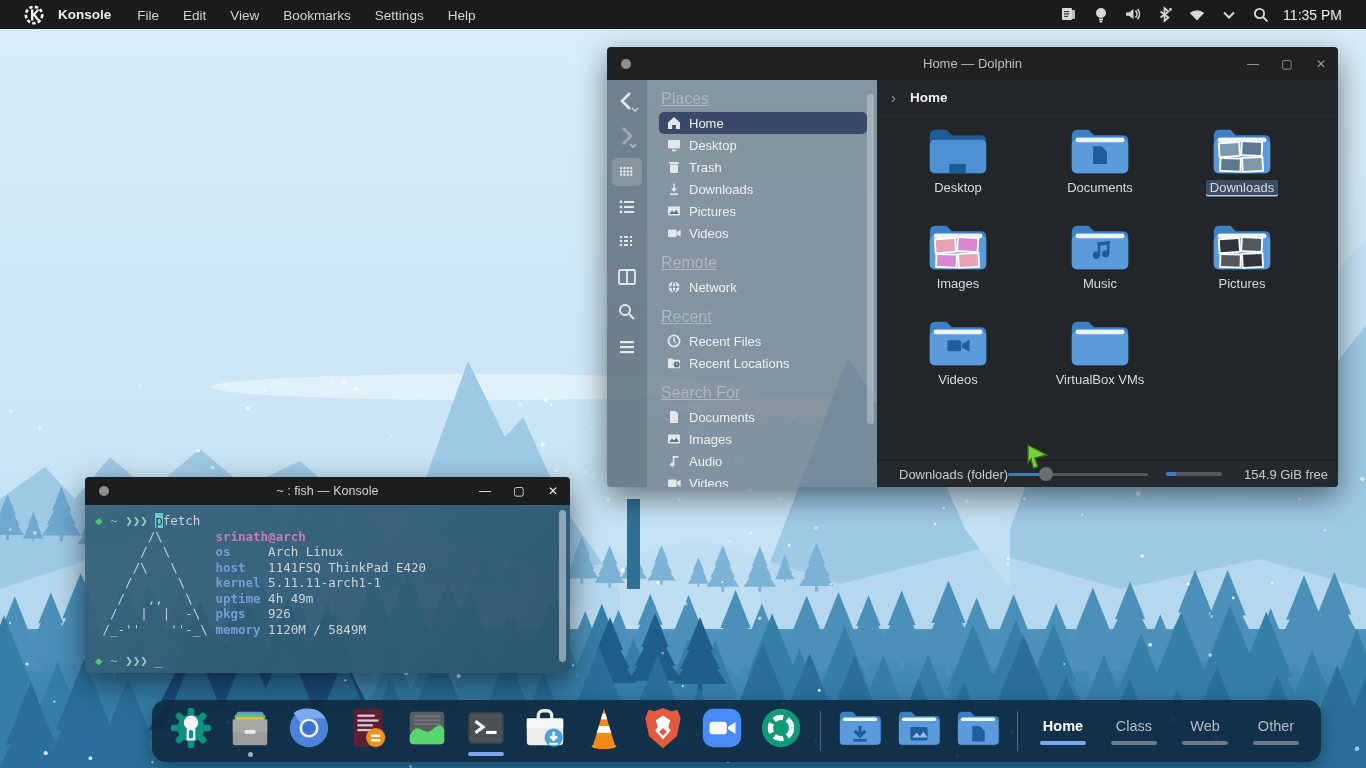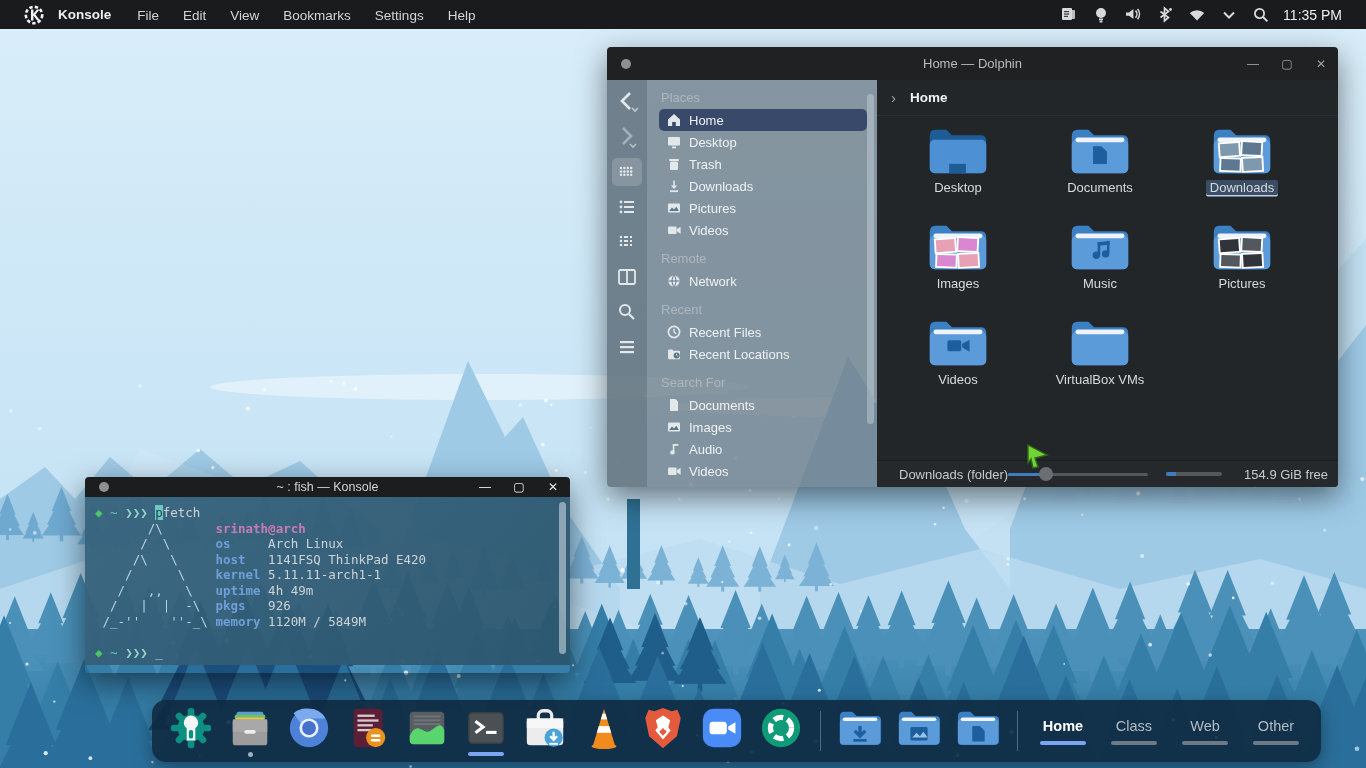--- a/index.html
+++ b/index.html
@@ -37,21 +37,21 @@
   
   #dolphin { left:607px; top:47px; width:731px; height:440px; }
   #dolphin .body { display:flex; height:407px; }
   .dlp-strip { width:40px; flex:none; background:rgba(86,102,114,.80);
     display:flex; flex-direction:column; align-items:center; padding-top:8px; gap:7px; }
   .dlp-strip .tool { width:30px; height:28px; border-radius:5px; display:flex;
     align-items:center; justify-content:center; }
   .dlp-strip .tool.active { background:rgba(255,255,255,.16); }
   .dlp-places { width:230px; flex:none; background:rgba(104,119,130,.74);
     padding:8px 10px 0 12px; position:relative; overflow:hidden; }
-  .dlp-places .sect { color:#aeb7be; font-size:13px; margin:10px 0 4px 2px; }
+  .dlp-places .sect { color:#aeb7be; font-size:16px; margin:10px 0 4px 2px;text-decoration:underline; }
   .dlp-places .sect:first-child { margin-top:2px; }
   .place-item { display:flex; align-items:center; gap:8px; height:22px;
     padding:0 8px; border-radius:5px; color:#eef1f3; font-size:13px; }
   .place-item.selected { background:#39496a; }
   .place-item svg { flex:none; }
   .dlp-scroll { position:absolute; right:3px; top:14px; width:7px; height:330px;
     border-radius:4px; background:rgba(230,238,244,.32); }
   .dlp-main { flex:1; background:#232629; display:flex; flex-direction:column; }
   .dlp-crumbrow { height:36px; display:flex; align-items:center; padding-left:14px;
     gap:14px; border-bottom:1px solid rgba(255,255,255,.04); }
@@ -76,21 +76,21 @@
     border-radius:2px; background:#3f7cc0; }
   .zoom-slider .handle { position:absolute; left:31px; top:0; width:14px; height:14px;
     border-radius:50%; background:#6b6f73; }
   .cap-wrap { display:flex; align-items:center; gap:22px; margin-left:18px; flex:none; }
   .cap-bar { width:56px; height:4px; border-radius:2px; background:#54585b;
     position:relative; overflow:hidden; }
   .cap-bar .used { position:absolute; left:0; top:0; bottom:0; width:10px; background:#3f7cc0; }
 
   
   #konsole { left:85px; top:477px; width:485px; height:196px; }
-  #konsole .titlebar { height:20px; background:#1b1d1e; }
+  #konsole .titlebar { height:28px; background:#1b1d1e; }
   #konsole .titlebar .title { color:#d0d4d6; font-size:12.5px; }
   #konsole .titlebar .wbtn { color:#e8ebec; }
   .term { height:168px; position:relative;
     background:linear-gradient(130deg, rgba(55,98,124,.95), rgba(43,86,110,.95));
     padding:8px 16px 0 10px; }
   .term .tline { font-family:"DejaVu Sans Mono", monospace; font-size:12.5px;
     line-height:15.5px; white-space:pre; color:#ccd3d6; }
   .t-g { color:#4fc46a; } .t-te { color:#6cc7bd; } .t-ch { color:#95d5c6; }
   .t-cur { background:#6fc7c4; color:#173f4e; }
   .t-fg { color:#ccd3d6; } .t-art { color:#b5d3e6; }

